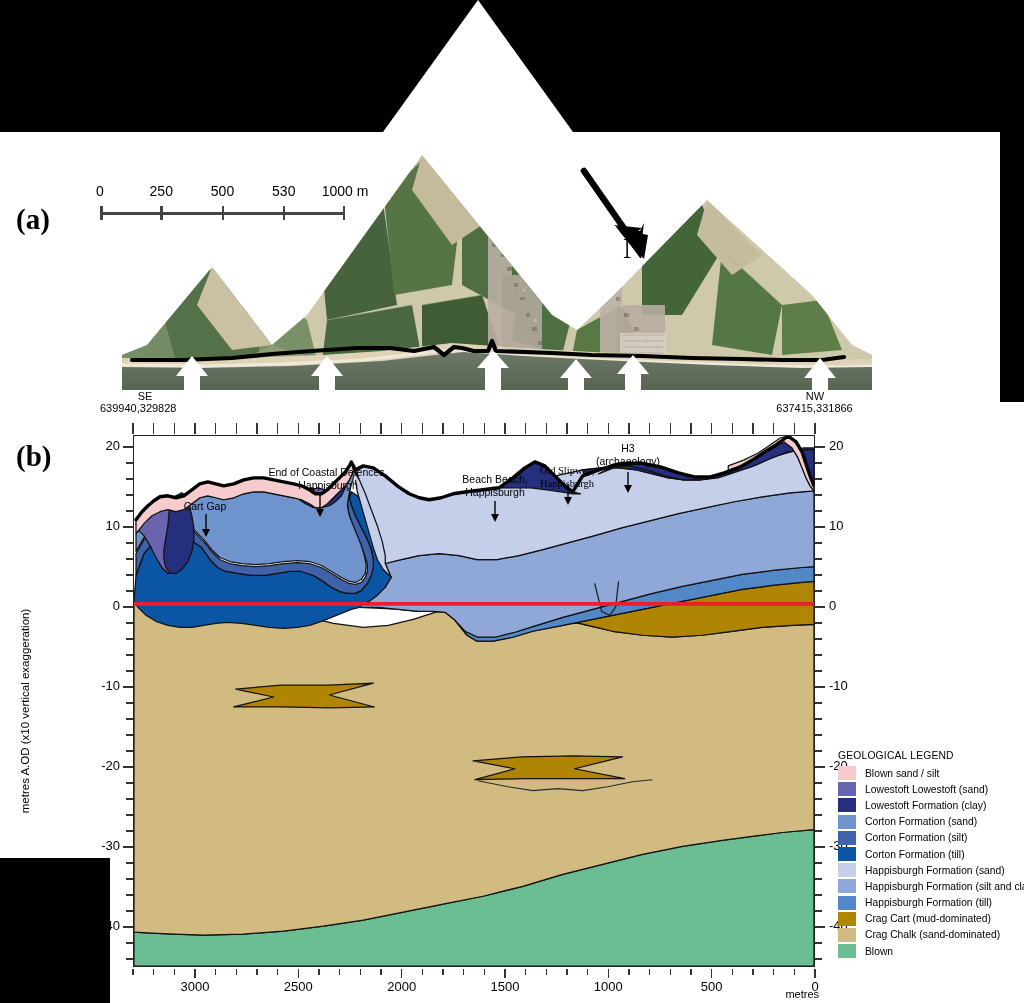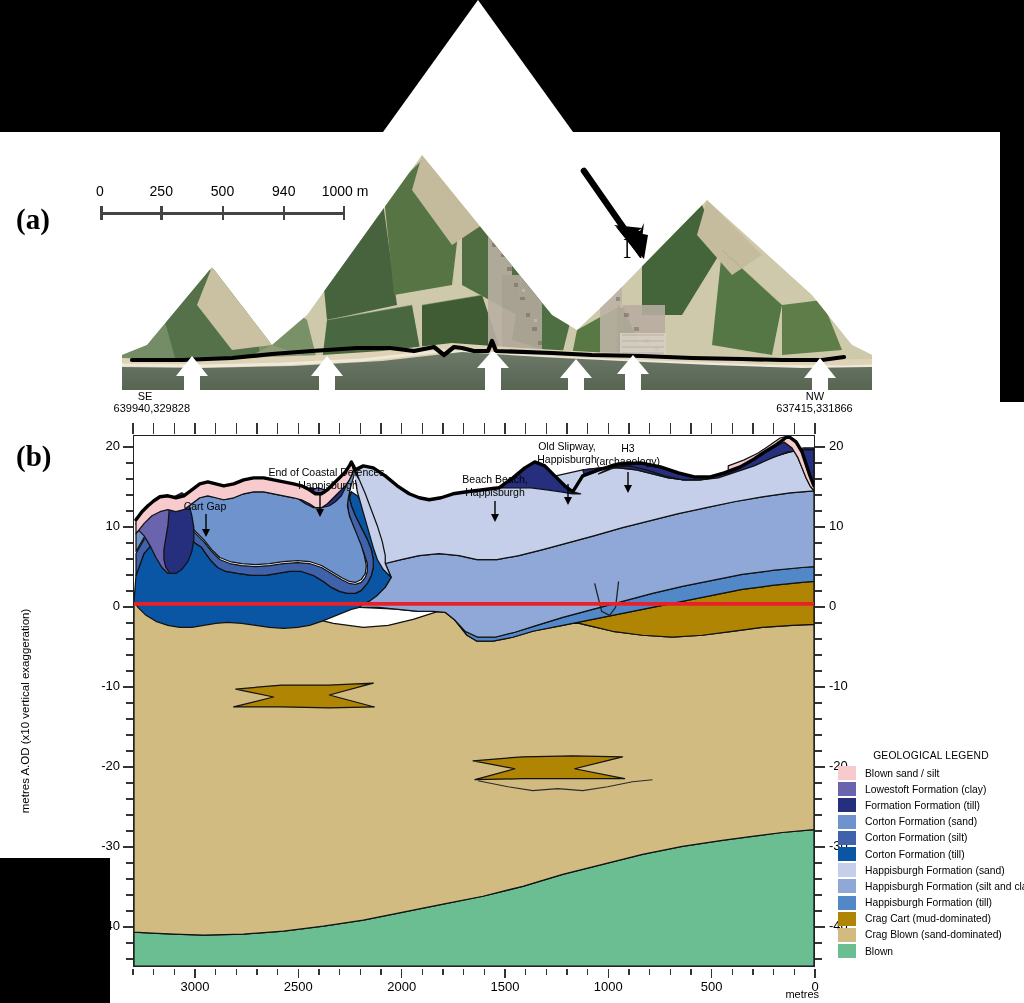--- a/index.html
+++ b/index.html
@@ -31,21 +31,21 @@
   
   #photo-wrap{left:122px;top:155px;width:750px;height:235px;}
   #photo-img{position:absolute;inset:0;}
 
   #north-arrow{left:578px;top:165px;width:80px;height:105px;}
   #north-letter{left:623px;top:231px;font-family:"Liberation Serif",serif;font-size:30px;}
 
   
   .corner-lbl{font-size:11px;text-align:center;}
   #se-lbl{left:110px;top:390px;width:70px;}
-  #se-coord{left:100px;top:402px;width:90px;font-size:11px;text-align:right;}
+  #se-coord{left:100px;top:402px;width:90px;font-size:11px;text-align:left;}
   #nw-lbl{left:780px;top:390px;width:70px;}
   #nw-coord{left:762px;top:402px;width:105px;font-size:11px;text-align:center;}
 
   
   #xsec{left:133px;top:435px;width:682px;height:532px;
         background:#fff;border:1.6px solid #222;box-sizing:border-box;}
   #xsec svg{display:block;width:100%;height:100%;}
 
   
   #toptick{left:133px;top:418px;width:682px;height:16px;}
@@ -59,42 +59,42 @@
   #ylabel{left:-140px;top:705px;width:330px;text-align:center;font-size:11.5px;
           transform:rotate(-90deg);transform-origin:center;}
   #xaxis{left:133px;top:967px;width:682px;height:40px;}
   #xlabel{left:137px;top:988px;width:682px;text-align:right;font-size:11px;}
 
   
   .anno{position:absolute;font-size:10.5px;text-align:center;line-height:1.25;white-space:nowrap;}
 
   
   #legend{left:838px;top:750px;width:186px;font-size:10.3px;}
-  #legend h4{margin:0 0 4px 0;font-size:10.3px;font-weight:normal;letter-spacing:.2px;text-align:center;}
+  #legend h4{margin:0 0 4px 0;font-size:10.3px;font-weight:normal;letter-spacing:.2px;}
   .leg-row{display:flex;align-items:center;height:16.2px;}
   .leg-sw{width:18px;height:14px;flex:0 0 18px;border:0;}
   .leg-tx{margin-left:9px;white-space:nowrap;}
 </style>
 </head>
 <body>
 
 <div class="abs" id="mask-top"></div>
 <div class="abs" id="mask-top-notch"></div>
 <div class="abs" id="mask-right"></div>
 <div class="abs" id="mask-bottomleft"></div>
 
 <div class="abs panel-letter" id="letter-a">(a)</div>
 <div class="abs panel-letter" id="letter-b">(b)</div>
 
 <div class="abs" id="scalebar">
   <div class="nums">
     <span style="left:0%">0</span>
     <span style="left:25%">250</span>
     <span style="left:50%">500</span>
-    <span style="left:75%">940</span>
+    <span style="left:75%">530</span>
     <span style="left:100%">1000 m</span>
   </div>
   <div class="bar">
     <div class="line"></div>
     <div class="tk" style="left:0%"></div>
     <div class="tk" style="left:calc(25% - 1px)"></div>
     <div class="tk" style="left:calc(50% - 1px)"></div>
     <div class="tk" style="left:calc(75% - 1px)"></div>
     <div class="tk" style="left:calc(100% - 2.5px)"></div>
   </div>
@@ -439,21 +439,21 @@
 
 <div class="abs anno" style="left:440px;top:473px;width:110px;">
   <div>Beach Beach,</div>
   <div>Happisburgh</div>
 </div>
 <svg class="abs" style="left:489px;top:501px;width:12px;height:22px;" viewBox="0 0 12 22">
   <line x1="6" y1="0" x2="6" y2="15" stroke="#000" stroke-width="1.4"></line>
     <polygon points="6,21 2,13 10,13" fill="#000"></polygon>
 </svg>
 
-<div class="abs anno" style="left:512px;top:440px;width:110px;">
+<div class="abs anno" style="left:512px;top:464px;width:110px;font-family:Liberation Serif, serif;">
   <div>Old Slipway,</div>
   <div>Happisburgh</div>
 </div>
 <svg class="abs" style="left:562px;top:484px;width:12px;height:22px;" viewBox="0 0 12 22">
   <line x1="6" y1="0" x2="6" y2="15" stroke="#000" stroke-width="1.4"></line>
     <polygon points="6,21 2,13 10,13" fill="#000"></polygon>
 </svg>
 
 <div class="abs anno" style="left:578px;top:442px;width:100px;">
   <div>H3</div>
@@ -596,25 +596,25 @@
 
 <div class="abs" id="legend">
   <h4>GEOLOGICAL LEGEND</h4>
   <div id="legend-rows">
       <div class="leg-row">
         <span class="leg-sw" style="background: rgb(247, 203, 206);"></span>
         <span class="leg-tx">Blown sand / silt</span>
       </div>
       <div class="leg-row">
         <span class="leg-sw" style="background: rgb(106, 99, 173);"></span>
+        <span class="leg-tx">Lowestoft Lowestoft (sand)</span>
+      </div>
+      <div class="leg-row">
+        <span class="leg-sw" style="background: rgb(37, 47, 126);"></span>
         <span class="leg-tx">Lowestoft Formation (clay)</span>
-      </div>
-      <div class="leg-row">
-        <span class="leg-sw" style="background: rgb(37, 47, 126);"></span>
-        <span class="leg-tx">Formation Formation (till)</span>
       </div>
       <div class="leg-row">
         <span class="leg-sw" style="background: rgb(110, 147, 205);"></span>
         <span class="leg-tx">Corton Formation (sand)</span>
       </div>
       <div class="leg-row">
         <span class="leg-sw" style="background: rgb(63, 98, 171);"></span>
         <span class="leg-tx">Corton Formation (silt)</span>
       </div>
       <div class="leg-row">
@@ -632,20 +632,20 @@
       <div class="leg-row">
         <span class="leg-sw" style="background: rgb(82, 135, 200);"></span>
         <span class="leg-tx">Happisburgh Formation (till)</span>
       </div>
       <div class="leg-row">
         <span class="leg-sw" style="background: rgb(176, 133, 4);"></span>
         <span class="leg-tx">Crag Cart (mud-dominated)</span>
       </div>
       <div class="leg-row">
         <span class="leg-sw" style="background: rgb(210, 187, 128);"></span>
-        <span class="leg-tx">Crag Blown (sand-dominated)</span>
+        <span class="leg-tx">Crag Chalk (sand-dominated)</span>
       </div>
       <div class="leg-row">
         <span class="leg-sw" style="background: rgb(107, 189, 146);"></span>
         <span class="leg-tx">Blown</span>
       </div>
     </div>
 </div>
 
 </body></html>

